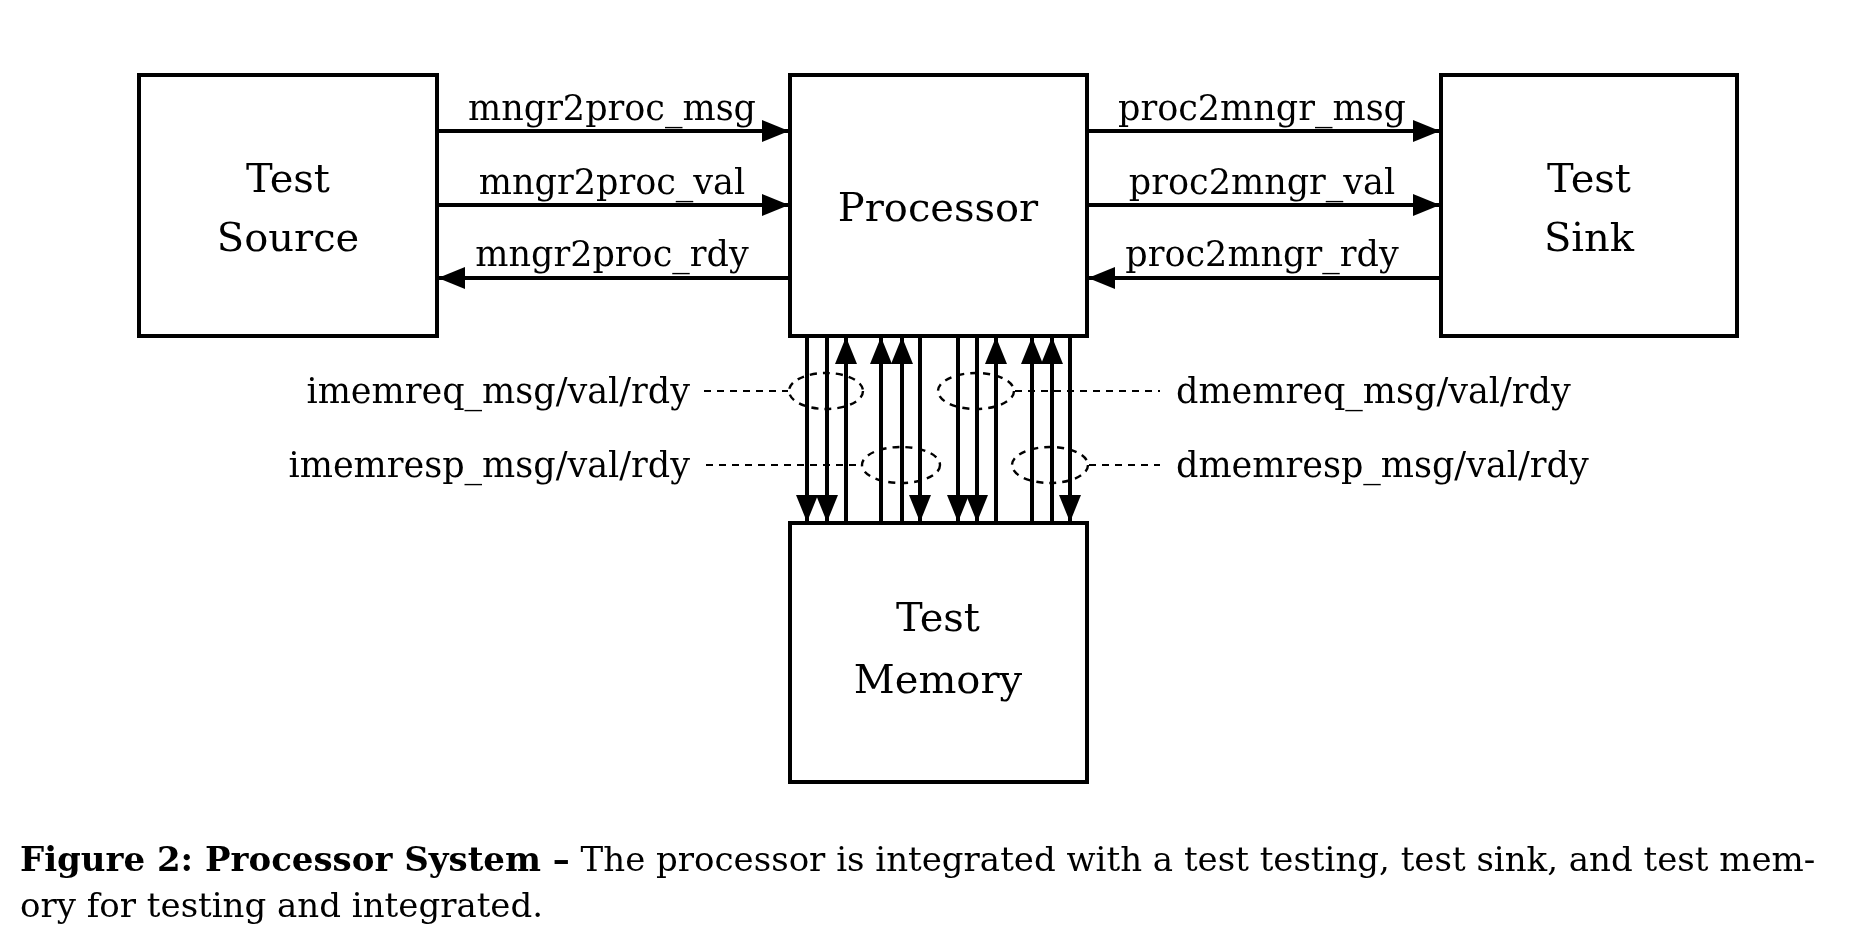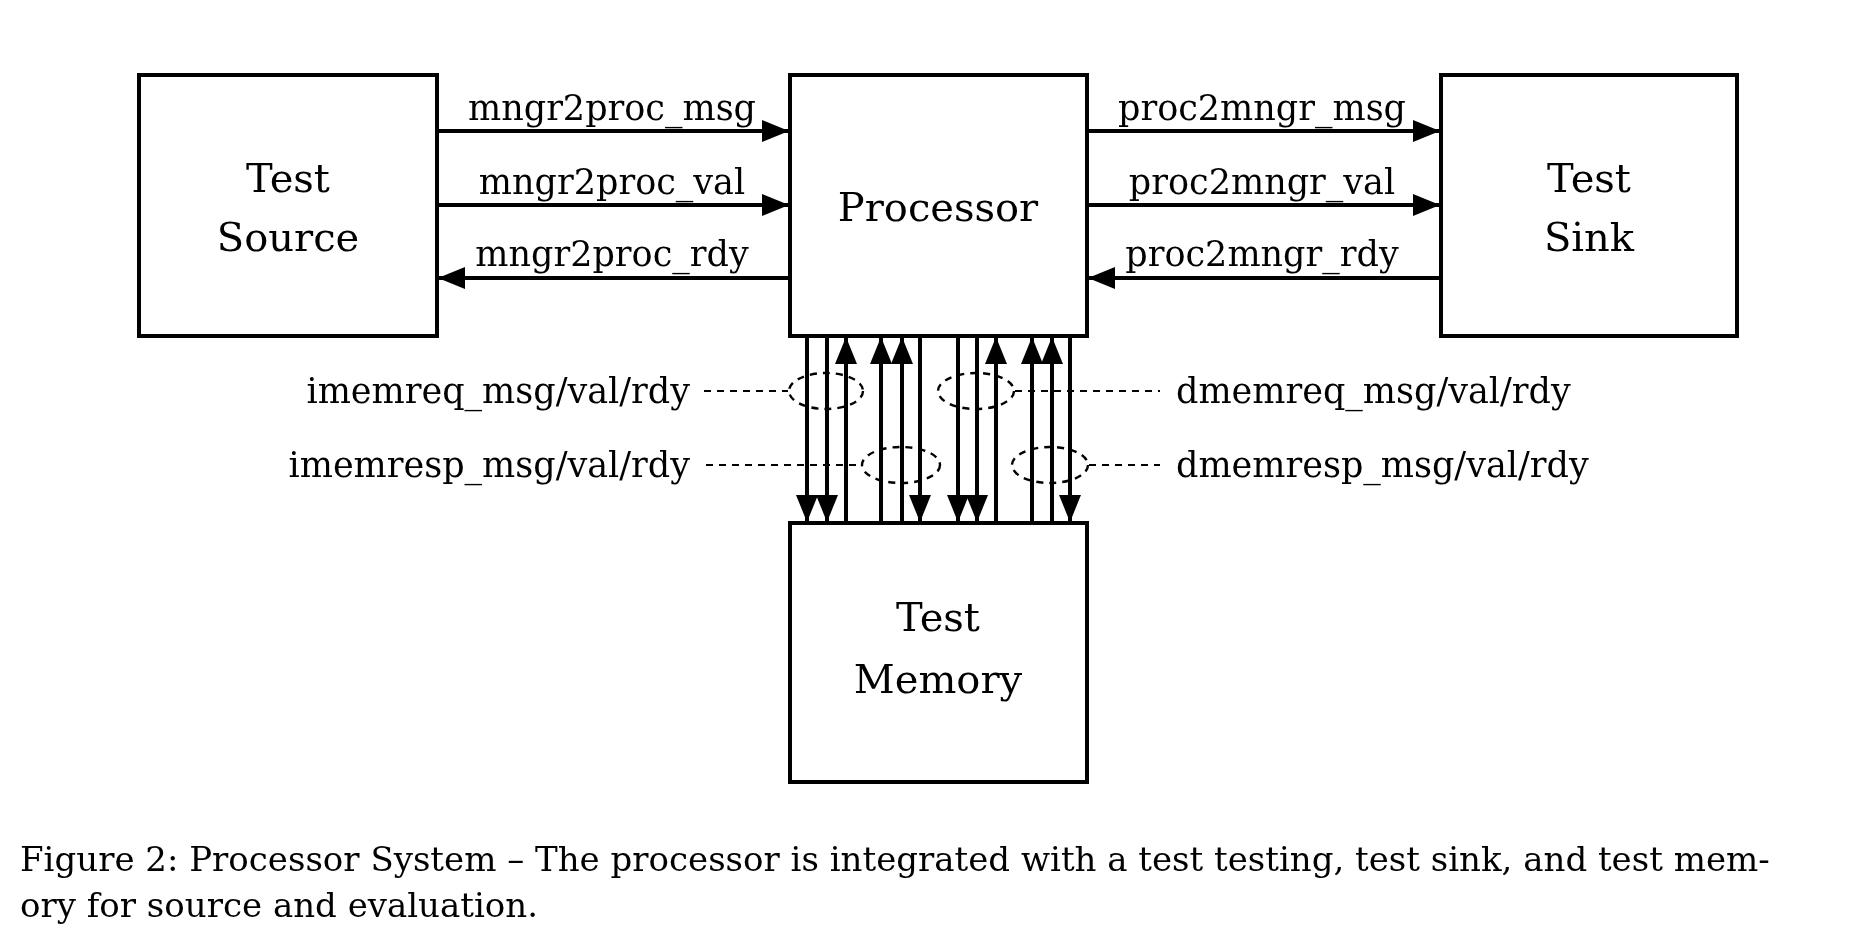--- a/index.html
+++ b/index.html
@@ -25,21 +25,21 @@
   .caption {
     position: absolute;
     left: 20px;
     top: 836px;
     width: 1844px;
     font-size: 34px;
     line-height: 1.36;
     color: #000000;
     white-space: nowrap;
   }
-  .caption .cap-bold { font-weight: normal; }
+  .caption .cap-bold { font-weight: bold; }
 </style>
 </head>
 <body>
 
 <div id="stage">
 
   <svg width="1864" height="820" viewBox="0 0 1864 820">
     <defs>
       <marker id="ah" markerUnits="userSpaceOnUse" markerWidth="28" markerHeight="24" refX="26" refY="11" orient="auto">
         <path d="M0,0 L27,11 L0,22 Z" fill="#000000"></path>
@@ -107,16 +107,16 @@
 
     <text class="port-label port-left" x="690" y="391">imemreq_msg/val/rdy</text>
     <text class="port-label port-left" x="690" y="465">imemresp_msg/val/rdy</text>
     <text class="port-label port-right" x="1176" y="391">dmemreq_msg/val/rdy</text>
     <text class="port-label port-right" x="1176" y="465">dmemresp_msg/val/rdy</text>
   </svg>
 
   
   <div class="caption">
     <span class="cap-bold">Figure 2: Processor System –</span><span> The processor is integrated with a test testing, test sink, and test mem-</span><br>
-    <span>ory for source and evaluation.</span>
+    <span>ory for testing and integrated.</span>
   </div>
 
 </div>
 
 </body></html>

